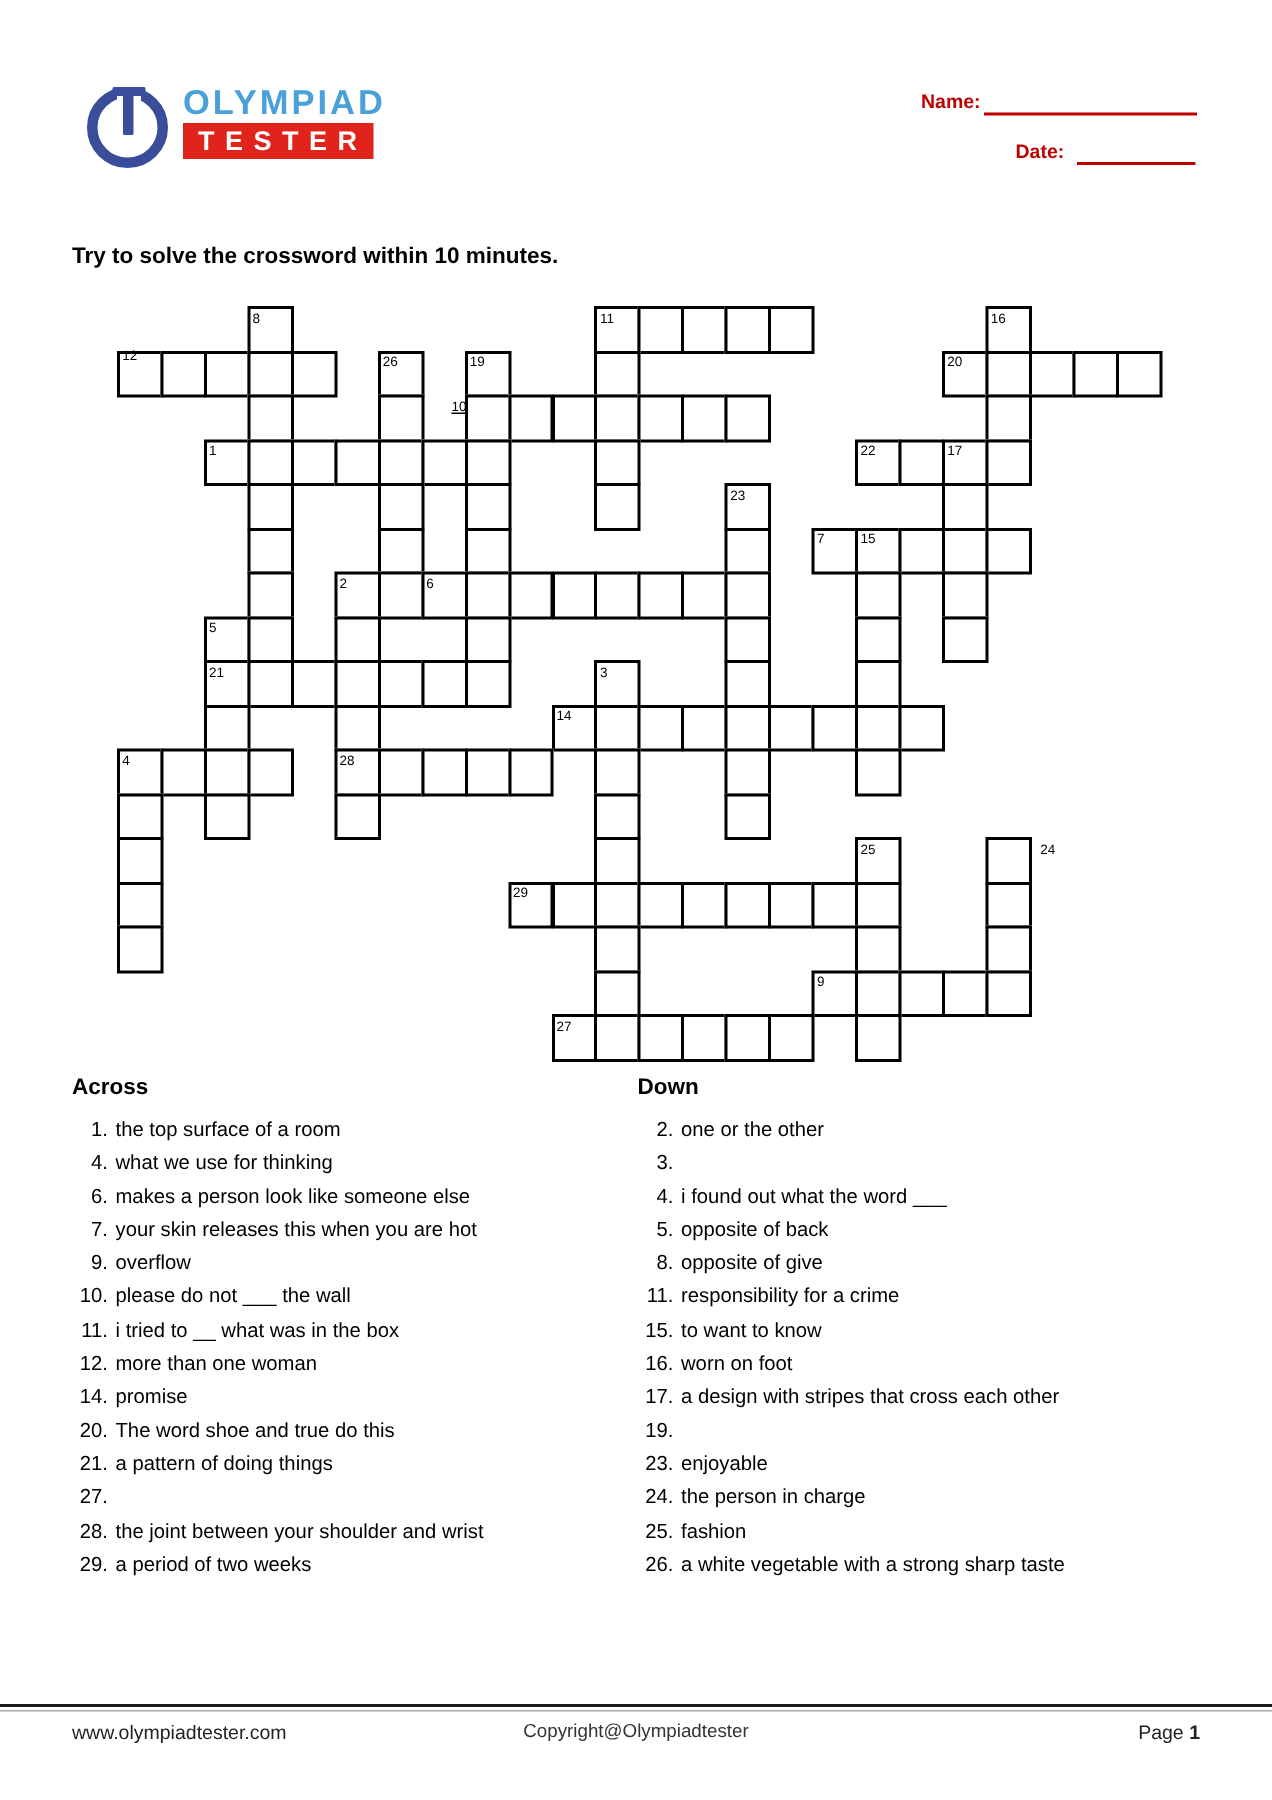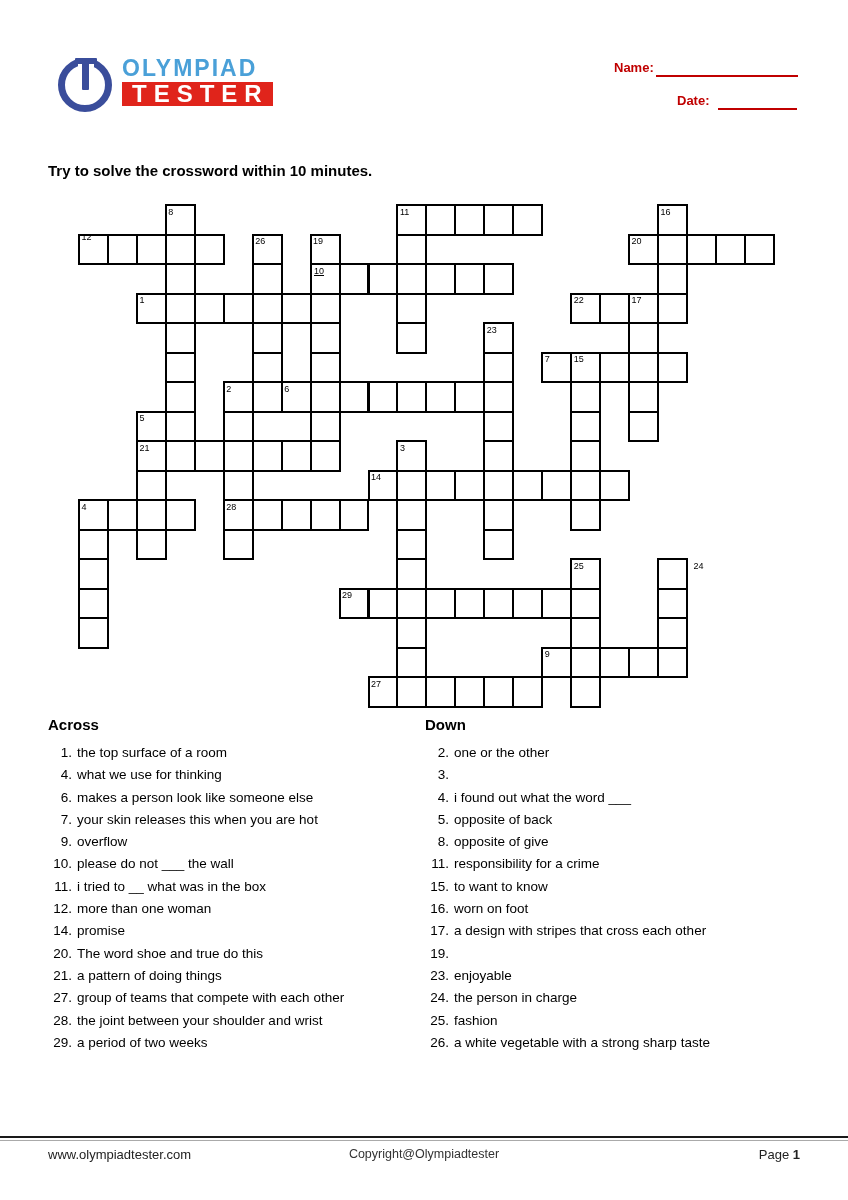--- a/index.html
+++ b/index.html
@@ -7,21 +7,21 @@
         font-family:"Liberation Sans", sans-serif;color:#000;overflow:hidden;}
 
   
   #logo{position:absolute;left:58px;top:56px;width:230px;height:60px;}
   #logo-ring{position:absolute;left:0;top:2px;width:40px;height:40px;border:7px solid #3a4d9b;border-radius:50%;}
   #logo-gap{position:absolute;left:20px;top:0;width:16px;height:11px;background:#fff;}
   #logo-t-bar{position:absolute;left:17px;top:2px;width:22px;height:6px;background:#3a4d9b;border-radius:1px;}
   #logo-t-stem{position:absolute;left:24px;top:2px;width:7px;height:32px;background:#3a4d9b;border-radius:1px;}
   #logo-text{position:absolute;left:64px;top:0;}
   #logo-line1{font-size:23px;font-weight:bold;color:#4aa0d8;letter-spacing:2px;line-height:24px;}
-  #logo-line2{display:inline-block;background:#e0241b;color:#fff;font-size:24px;font-weight:bold;
+  #logo-line2{display:inline-block;background:#e0241b;color:#fff;font-size:18px;font-weight:bold;
               letter-spacing:7px;padding:2px 4px 2px 10px;margin-top:2px;line-height:20px;}
   #title-badge{position:absolute;left:336px;top:77px;background:#3d85c6;color:#fff;
                font-size:21px;font-weight:bold;letter-spacing:1px;padding:3px 10px 5px 10px;}
   .red-label{position:absolute;color:#c00000;font-weight:bold;font-size:13px;}
   .red-line{position:absolute;border-bottom:2px solid #c00000;height:0;}
   #name-label{left:614px;top:60px;}
   #name-line{left:656px;top:75px;width:142px;}
   #date-label{left:677px;top:93px;}
   #date-line{left:718px;top:108px;width:79px;}
 
@@ -224,21 +224,21 @@
       <div class="cell" style="left: 483.3px; top: 676px; width: 30.95px; height: 31.5px;"></div>
       <div class="cell" style="left: 512.25px; top: 676px; width: 30.95px; height: 31.5px;"></div>
       <div class="cell" style="left: 570.15px; top: 676px; width: 30.95px; height: 31.5px;"></div>
       <div class="cell-num" style="left: 168.35px; top: 207.5px;">8</div>
       <div class="cell-num" style="left: 399.95px; top: 207.5px;">11</div>
       <div class="cell-num" style="left: 660.5px; top: 207.5px;">16</div>
       <div class="cell-num" style="left: 81.5px; top: 233px;">12</div>
       <div class="cell-num" style="left: 255.2px; top: 237px;">26</div>
       <div class="cell-num" style="left: 313.1px; top: 237px;">19</div>
       <div class="cell-num" style="left: 631.55px; top: 237px;">20</div>
-      <div class="cell-num" style="left: 314px; top: 266.5px; text-decoration: underline;">10</div>
+      <div class="cell-num" style="left: 301px; top: 266.5px; text-decoration: underline;">10</div>
       <div class="cell-num" style="left: 139.4px; top: 296px;">1</div>
       <div class="cell-num" style="left: 573.65px; top: 296px;">22</div>
       <div class="cell-num" style="left: 631.55px; top: 296px;">17</div>
       <div class="cell-num" style="left: 486.8px; top: 325.5px;">23</div>
       <div class="cell-num" style="left: 544.7px; top: 355px;">7</div>
       <div class="cell-num" style="left: 573.65px; top: 355px;">15</div>
       <div class="cell-num" style="left: 226.25px; top: 384.5px;">2</div>
       <div class="cell-num" style="left: 284.15px; top: 384.5px;">6</div>
       <div class="cell-num" style="left: 139.4px; top: 414px;">5</div>
       <div class="cell-num" style="left: 139.4px; top: 443.5px;">21</div>
@@ -295,21 +295,20 @@
       <div class="clue-item">
         <span class="clue-num">20.</span>
         <span class="clue-text">The word shoe and true do this</span>
       </div>
       <div class="clue-item">
         <span class="clue-num">21.</span>
         <span class="clue-text">a pattern of doing things</span>
       </div>
       <div class="clue-item">
         <span class="clue-num">27.</span>
-        <span class="clue-text">group of teams that compete with each other</span>
       </div>
       <div class="clue-item">
         <span class="clue-num">28.</span>
         <span class="clue-text">the joint between your shoulder and wrist</span>
       </div>
       <div class="clue-item">
         <span class="clue-num">29.</span>
         <span class="clue-text">a period of two weeks</span>
       </div>
     </div>

